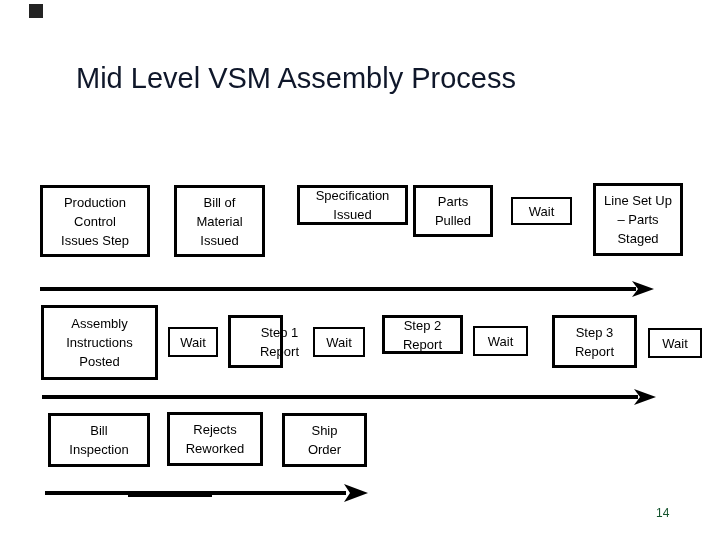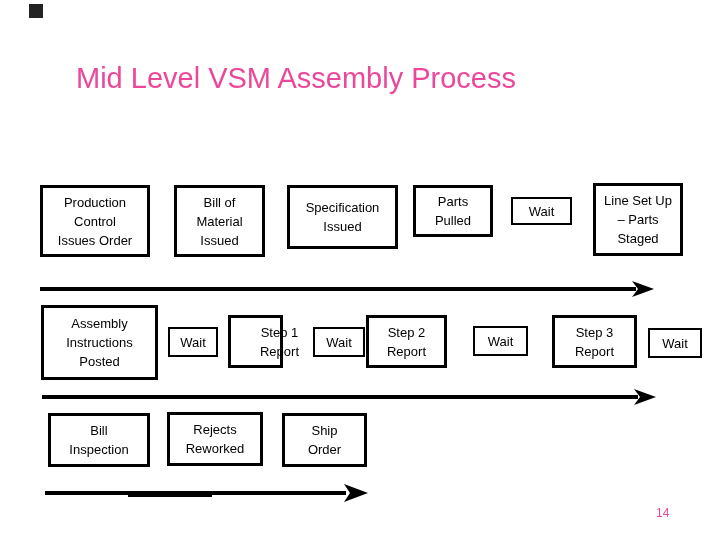--- a/index.html
+++ b/index.html
@@ -16,52 +16,52 @@
     position: absolute;
     left: 29px; top: 4px;
     width: 14px; height: 14px;
     background: #232323;
   }
   .slide-title {
     position: absolute;
     left: 76px; top: 58px;
     font-size: 29px;
     line-height: 40px;
-    color: #ec4899;
+    color: #0f172a;
     white-space: nowrap;
   }
   .box {
     position: absolute;
     box-sizing: border-box;
     border: 3px solid #000;
     background: #fff;
     display: flex;
     align-items: center;
     justify-content: center;
     text-align: center;
     white-space: pre-line;
     font-size: 13px;
     line-height: 19px;
   }
   .wait { border-width: 2px; }
 
   
   .r1b1 { left: 40px;  top: 185px; width: 110px; height: 72px; }
   .r1b2 { left: 174px; top: 185px; width: 91px;  height: 72px; }
-  .r1b3 { left: 287px; top: 185px; width: 111px; height: 64px; }
+  .r1b3 { left: 297px; top: 185px; width: 111px; height: 40px; }
   .r1b4 { left: 413px; top: 185px; width: 80px;  height: 52px; }
   .r1b5 { left: 511px; top: 197px; width: 61px;  height: 28px; }
   .r1b6 { left: 593px; top: 183px; width: 90px;  height: 73px; }
 
   
   .r2b1 { left: 41px;  top: 305px; width: 117px; height: 75px; }
   .r2b2 { left: 168px; top: 327px; width: 50px;  height: 30px; }
   .r2b3 { left: 228px; top: 315px; width: 55px;  height: 53px; padding-left: 48px; }
   .r2b4 { left: 313px; top: 327px; width: 52px;  height: 30px; }
-  .r2b5 { left: 366px; top: 315px; width: 81px;  height: 53px; }
+  .r2b5 { left: 382px; top: 315px; width: 81px;  height: 39px; }
   .r2b6 { left: 473px; top: 326px; width: 55px;  height: 30px; }
   .r2b7 { left: 552px; top: 315px; width: 85px;  height: 53px; }
   .r2b8 { left: 648px; top: 328px; width: 54px;  height: 30px; }
 
   
   .r3b1 { left: 48px;  top: 413px; width: 102px; height: 54px; }
   .r3b2 { left: 167px; top: 412px; width: 96px;  height: 54px; }
   .r3b3 { left: 282px; top: 413px; width: 85px;  height: 54px; }
 
   .arrow { position: absolute; }
@@ -71,35 +71,35 @@
   .arrow3-overlay {
     position: absolute;
     left: 128px; top: 494px;
     width: 84px; height: 3px;
     background: #000;
   }
   .page-number {
     position: absolute;
     left: 656px; top: 506px;
     font-size: 12px;
-    color: #ec4899;
+    color: #14532d;
   }
 </style>
 </head>
 <body>
 
 <div class="canvas">
 
   <div class="corner-square"></div>
 
   <div class="slide-title">Mid Level VSM Assembly Process</div>
 
   <div class="box r1b1">Production
 Control
-Issues Order</div>
+Issues Step</div>
   <div class="box r1b2">Bill of
 Material
 Issued</div>
   <div class="box r1b3">Specification
 Issued</div>
   <div class="box r1b4">Parts
 Pulled</div>
   <div class="box wait r1b5">Wait</div>
   <div class="box r1b6">Line Set Up
 – Parts

